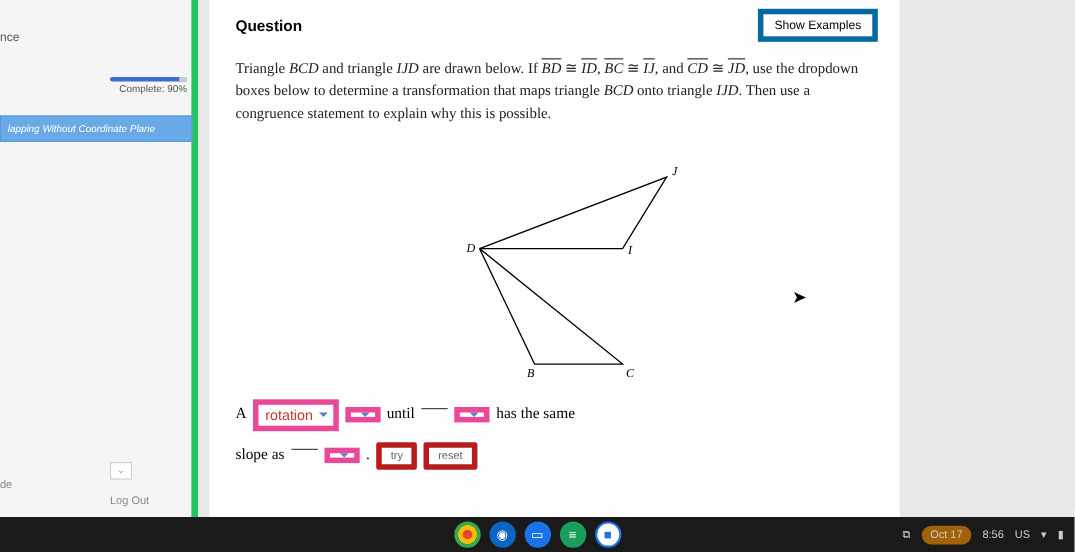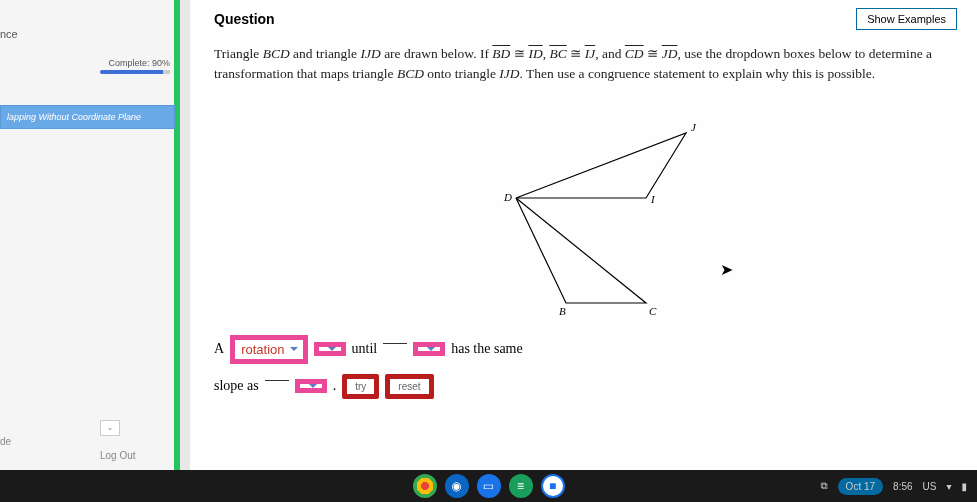--- a/index.html
+++ b/index.html
@@ -1,53 +1,53 @@
 <!DOCTYPE html>
 <html><head>
 <meta charset="utf-8">
 <style>
   * { box-sizing: border-box; margin: 0; padding: 0; }
   html, body { width: 977px; height: 502px; overflow: hidden; font-family: Georgia, 'Times New Roman', serif; }
   body { background: #e8e8e8; position: relative; }
   
   .left-col { position: absolute; left: 0; top: 0; width: 180px; height: 470px; background: #f5f5f5; border-right: 6px solid #22c55e; }
   .nce-tab { position: absolute; left: 0; top: 28px; font-size: 11px; color: #555; font-family: Arial, sans-serif; }
-  .complete { position: absolute; left: 100px; top: 58px; font-size: 9px; color: #555; font-family: Arial, sans-serif; text-align: right; width: 70px; }
+  .complete { position: absolute; left: 100px; top: 76px; font-size: 9px; color: #555; font-family: Arial, sans-serif; text-align: right; width: 70px; }
   .prog-bar { position: absolute; left: 100px; top: 70px; width: 70px; height: 4px; background: #3b6fd6; border-radius: 2px; }
   .prog-bar::after { content:''; position:absolute; right:0; top:0; width:7px; height:4px; background:#ccc; }
   .lesson-tag { position: absolute; left: 0; top: 105px; width: 175px; background: #6aa9e8; color: #fff; font-size: 9px; font-family: Arial, sans-serif; padding: 6px 6px; border: 1px solid #5a99d8; font-style: italic; }
   .de { position: absolute; left:0; top: 436px; font-size:10px; color:#888; font-family: Arial, sans-serif;}
   .logout { position: absolute; left: 100px; top: 450px; font-size: 10px; color: #888; font-family: Liberation Sans, sans-serif; }
   .dd-small { position: absolute; left: 100px; top: 420px; width: 20px; height: 16px; border:1px solid #ccc; background:#fff; font-size:8px; color:#888; text-align:center; line-height:14px;}
 
-  .main { position: absolute; left: 190px; top: 0; width: 787px; height: 470px; background: #fefefe; padding: 8px 20px 10px 24px; }
+  .main { position: absolute; left: 190px; top: 0; width: 628px; height: 470px; background: #fefefe; padding: 8px 20px 10px 24px; }
   .q-head { display: flex; justify-content: space-between; align-items: center; padding-bottom: 6px; }
   .q-title { font-weight: bold; font-size: 14px; font-family: Arial, sans-serif; }
-  .show-ex { border: 1px solid #0369a1; padding: 4px 10px; font-size: 11px; background: #fff; cursor: pointer; font-family: Arial, sans-serif; }
+  .show-ex { border: 5px solid #0369a1; padding: 4px 10px; font-size: 11px; background: #fff; cursor: pointer; font-family: Arial, sans-serif; }
   .q-body { font-size: 13.5px; line-height: 1.5; margin-top: 8px; color: #222; }
   .ov { text-decoration: overline; }
   .it { font-style: italic; font-family: 'Times New Roman', serif; }
 
   .diagram { width: 300px; height: 220px; margin: 18px auto 12px auto; display:block; }
   
   .answer-row { display: flex; align-items: center; gap: 6px; font-size: 14px; flex-wrap: wrap; row-gap: 10px; }
   .dd { border: 5px solid #ec4899; background: #fff; padding: 2px 18px 2px 6px; font-size: 13px; color: #333; position: relative; font-family: Arial, sans-serif; min-width: 30px; display:inline-flex; align-items:center;}
   .dd::after { content: ''; position: absolute; right: 5px; top: 50%; margin-top:-2px; border: 4px solid transparent; border-top-color: #5a7fc0; }
   .dd.filled { color: #c0392b; }
   .dd.empty { min-width: 26px; padding-right:16px; }
   .seg-over { border-top: 1px solid #333; display:inline-block; min-width:24px; height:13px;}
   .btn-sm { border: 5px solid #b91c1c; background:#fff; padding: 2px 8px; font-size: 10px; color:#666; border-radius:2px; cursor:pointer; font-family: Arial, sans-serif;}
 
   .cursor { position: absolute; left: 530px; top: 260px; font-size: 16px; color: #000; pointer-events:none; }
 
   .taskbar { position: absolute; left: 0; bottom: 0; width: 977px; height: 32px; background: #1a1a1a; display: flex; align-items: center; font-family: Arial, sans-serif; }
   .tb-center { position:absolute; left: 50%; transform: translateX(-50%); display:flex; gap: 8px; }
   .tb-icon { width: 24px; height: 24px; border-radius: 50%; display:flex; align-items:center; justify-content:center; font-size:12px; }
   .tb-right { position:absolute; right: 10px; display:flex; align-items:center; gap: 10px; color:#ccc; font-size: 10px;}
-  .tb-pill { background:#0369a1; padding: 3px 8px; border-radius: 10px; }
+  .tb-pill { background:#a16207; padding: 3px 8px; border-radius: 10px; }
 </style>
 </head>
 <body>
 
 <div class="left-col">
   <div class="nce-tab">nce</div>
   <div class="complete">Complete: 90%</div>
   <div class="prog-bar"></div>
   <div class="lesson-tag">lapping Without Coordinate Plane</div>
   <div class="dd-small">⌄</div>

